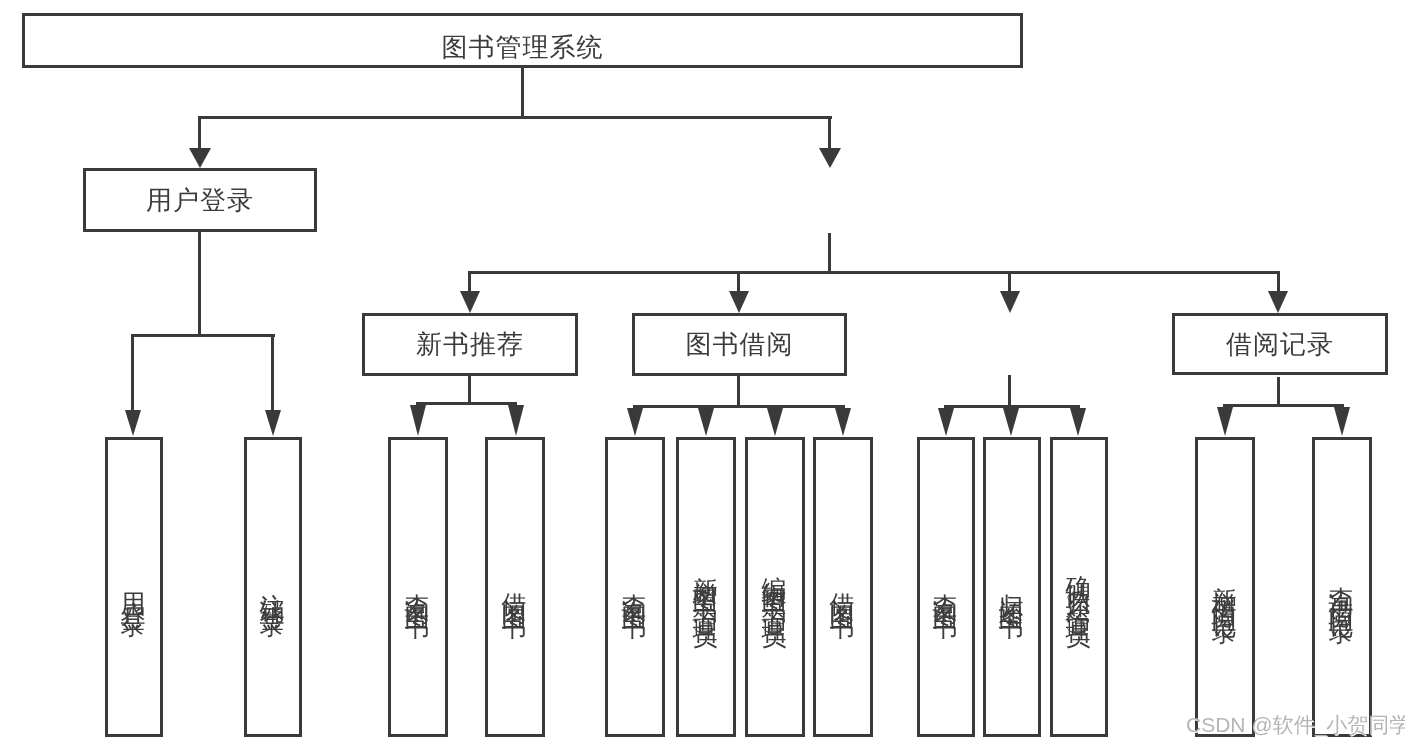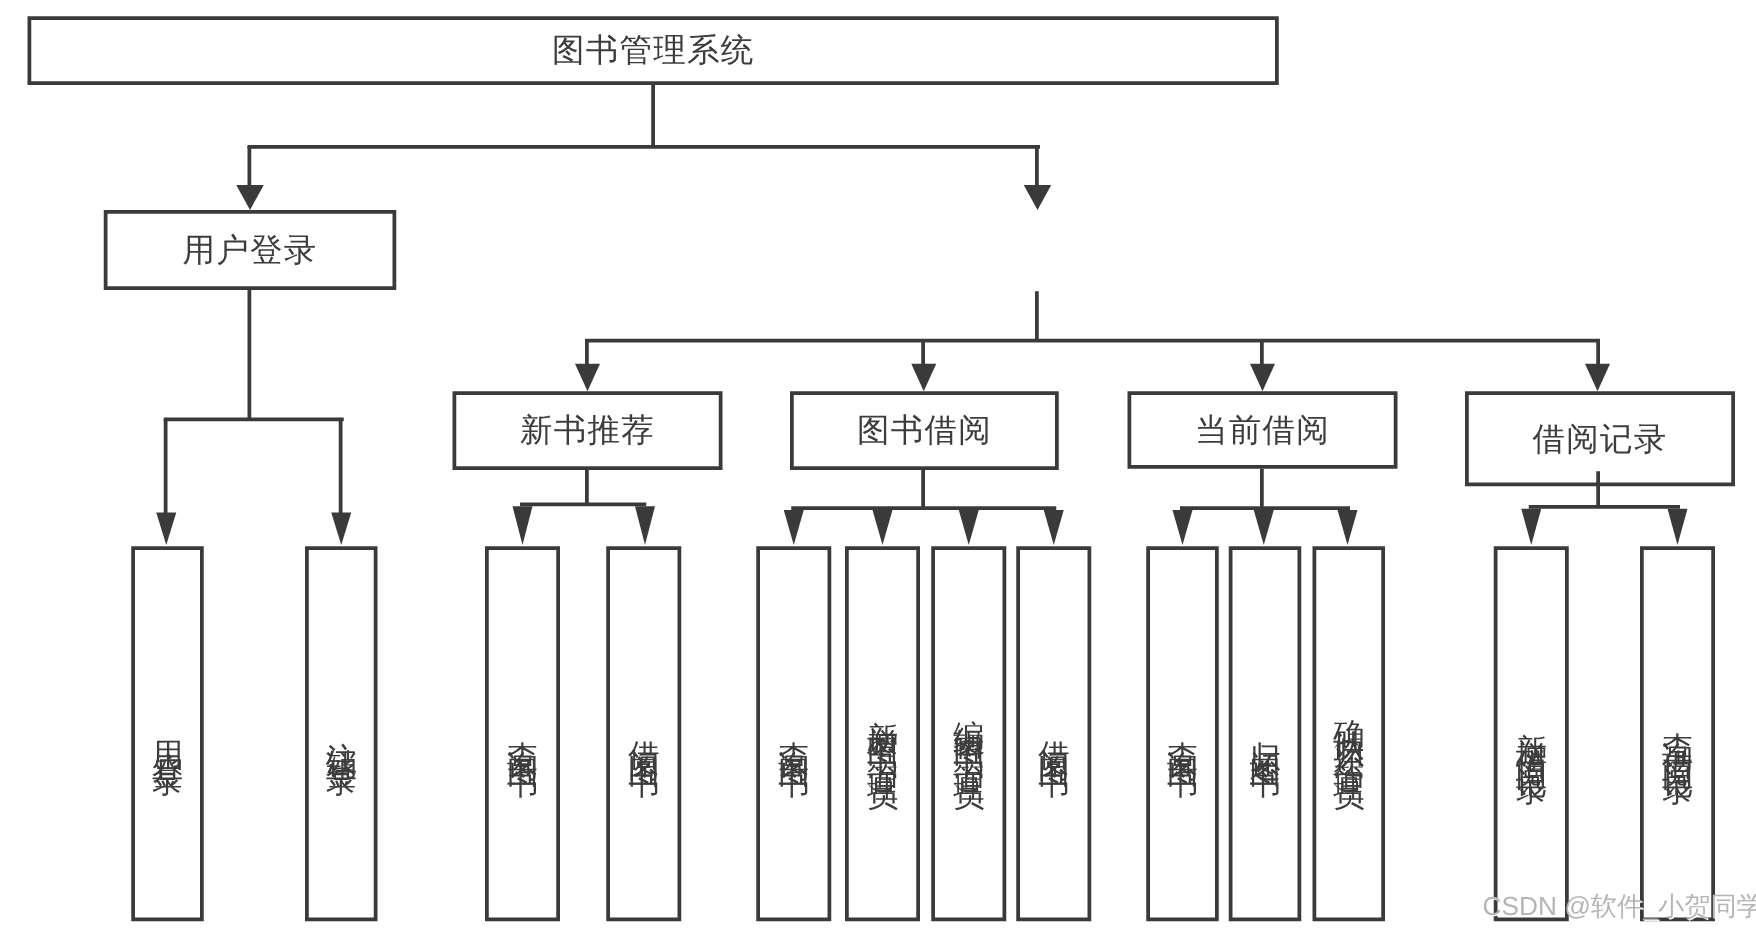--- a/index.html
+++ b/index.html
@@ -68,38 +68,35 @@
     white-space: nowrap;
     text-shadow: 1px 1px 0 #ffffff;
     z-index: 5;
   }
 </style>
 </head>
 <body>
 
 <div id="canvas">
 
-  <div class="hbox" style="left:22px; top:13px; width:1001px; height:55px;">
+  <div class="hbox" style="left:22px; top:13px; width:1001px; height:55px;align-items:flex-end;">
     <span class="hlabel">图书管理系统</span>
   </div>
 
   <div class="hbox" style="left:83px; top:168px; width:234px; height:64px;">
     <span class="hlabel">用户登录</span>
   </div>
 
   <div class="hbox" style="left:362px; top:313px; width:216px; height:63px;">
     <span class="hlabel">新书推荐</span>
   </div>
   <div class="hbox" style="left:632px; top:313px; width:215px; height:63px;">
     <span class="hlabel">图书借阅</span>
   </div>
-  <div class="hbox" style="left:902px; top:313px; width:216px; height:62px;">
-    <span class="hlabel">当前借阅</span>
-  </div>
-  <div class="hbox" style="left:1172px; top:313px; width:216px; height:76px;">
+  <div class="hbox" style="left:1172px; top:313px; width:216px; height:62px;">
     <span class="hlabel">借阅记录</span>
   </div>
 
   <div class="vbox" style="left:105px; width:58px;">
     <span class="vlabel">用户登录</span>
   </div>
   <div class="vbox" style="left:244px; width:58px;">
     <span class="vlabel">注销登录</span>
   </div>
 

